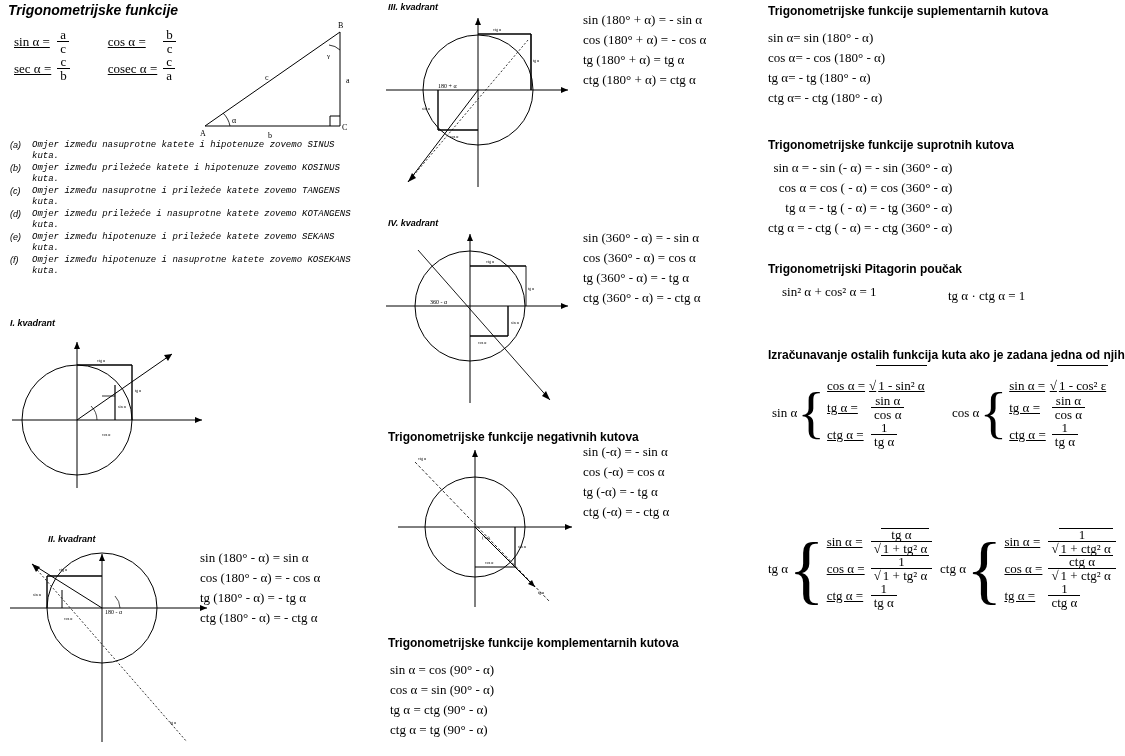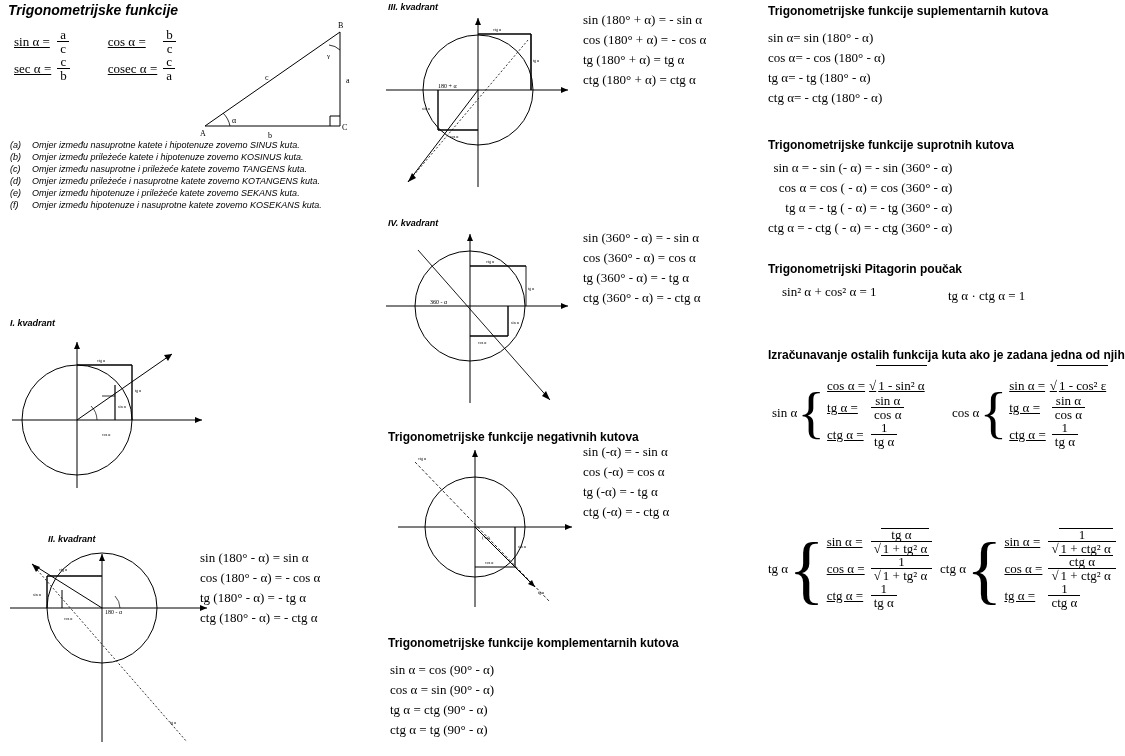--- a/index.html
+++ b/index.html
@@ -13,21 +13,21 @@
   }
   .abs{position:absolute;}
   .title{font-style:italic;font-weight:bold;font-size:14px;}
   .sec-title{font-weight:bold;font-size:12px;}
   .quad-title{font-style:italic;font-weight:bold;font-size:9px;}
   .formula{font-family:"Liberation Serif", serif;font-size:13px;white-space:nowrap;}
   .formula-row{height:20px;line-height:20px;}
   .deflist{font-size:9px;font-style:italic;}
   .deflist div.item{display:flex;margin-bottom:1px;}
   .deflist .lbl{width:22px;flex:none;}
-  .deflist .txt{flex:1;line-height:11px;}
+  .deflist .txt{flex:1;line-height:11px;font-family:Liberation Mono, monospace;}
   .frac{display:inline-block;vertical-align:middle;text-align:center;margin:0 2px;}
   .frac .num{display:block;border-bottom:1px solid #000;padding:0 3px;line-height:13px;}
   .frac .den{display:block;padding:0 3px;line-height:13px;}
   table.fx{border-collapse:collapse;}
   table.fx td{font-family:"Liberation Serif", serif;font-size:13px;padding:0 2px;white-space:nowrap;vertical-align:middle;text-decoration:underline;}
   .lbl-tiny{font-size:4px;}
   svg{display:block;}
   .eqcol td{padding:1px 3px;}
   .brace{font-size:58px;font-family:"Liberation Serif",serif;line-height:1;}
   .sqrt-bar{border-top:1px solid #000;padding:12px 2px;}

